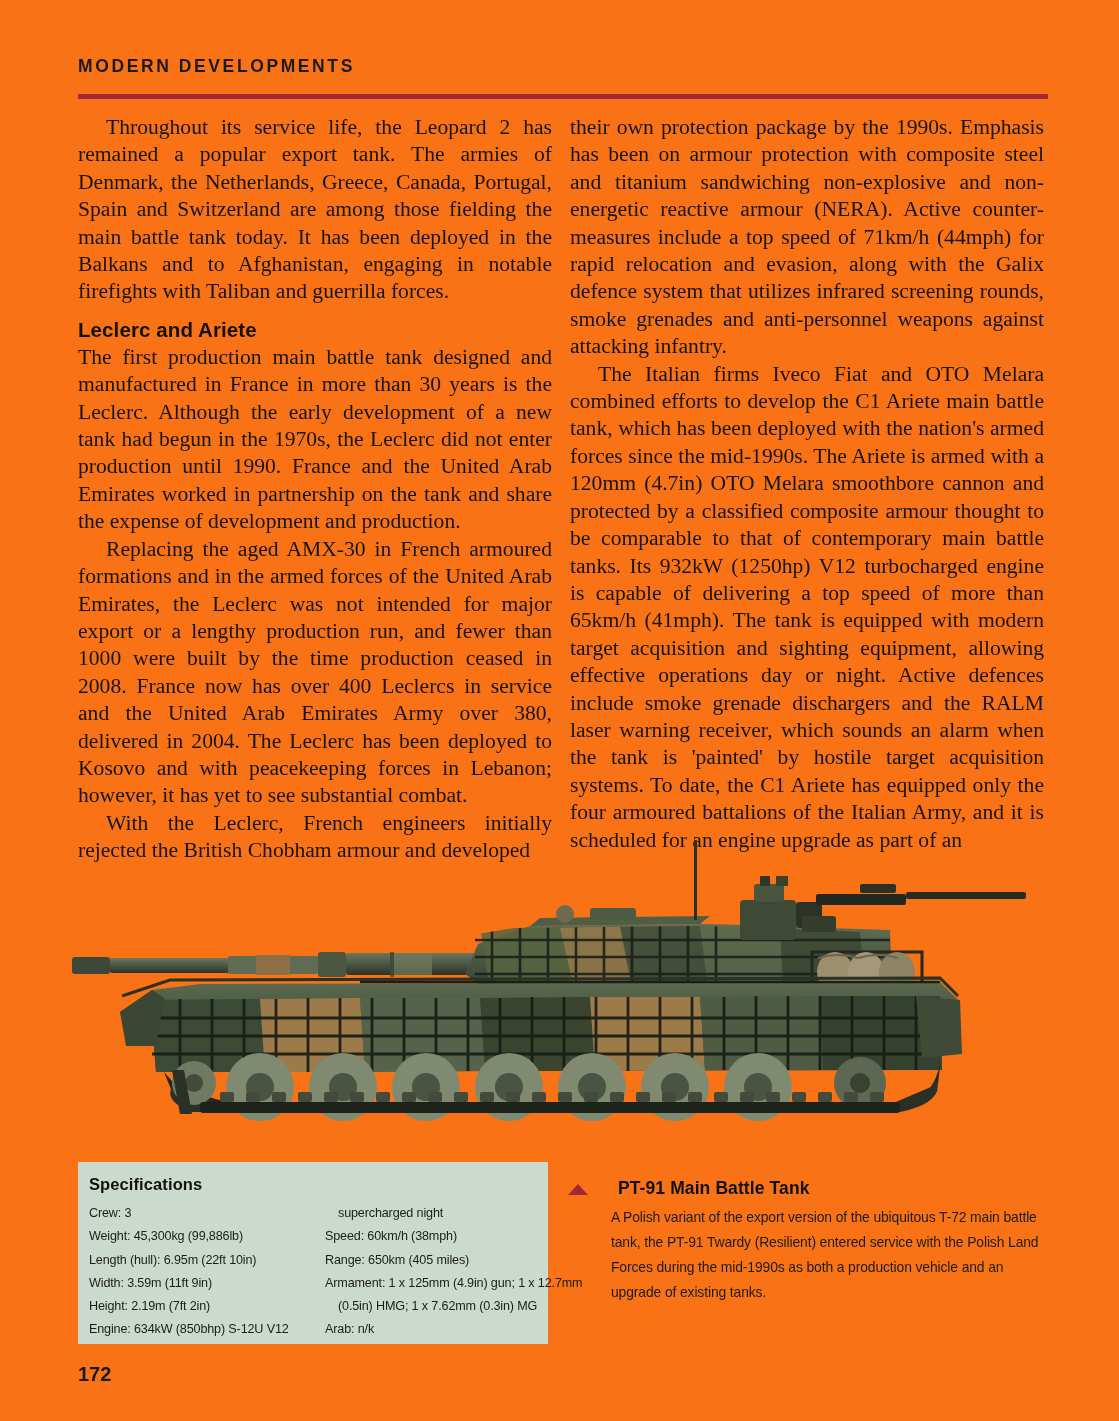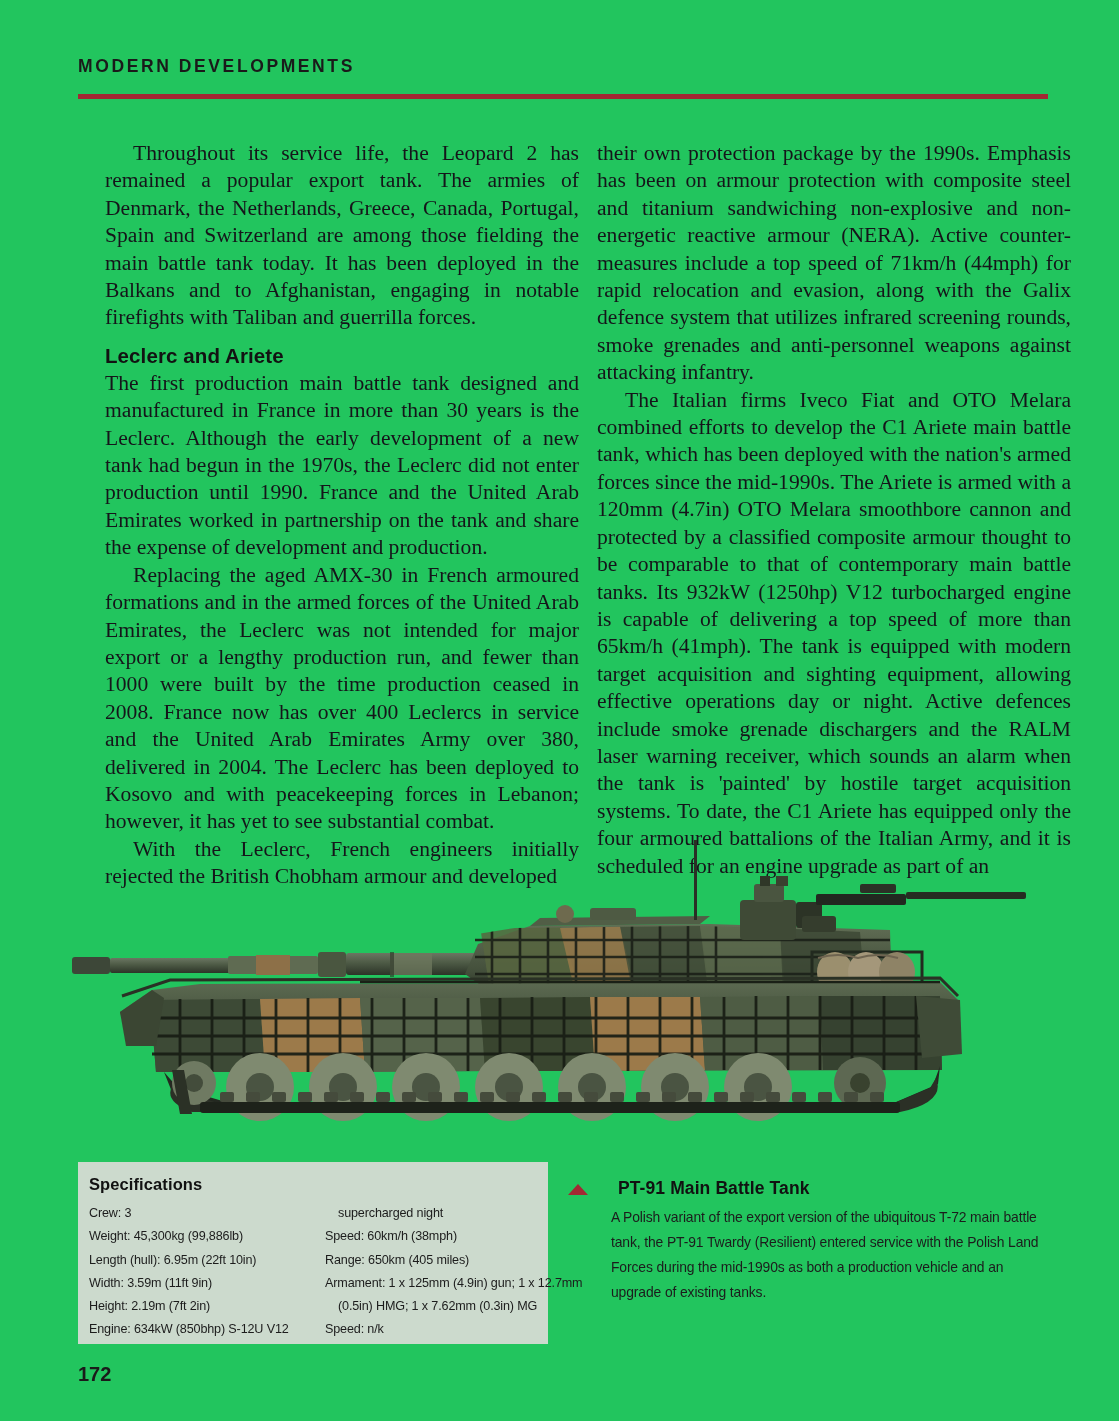--- a/index.html
+++ b/index.html
@@ -10,21 +10,21 @@
   body {
     width: 1119px;
     height: 1421px;
     position: relative;
     font-family: "Liberation Serif", serif;
     overflow: hidden;
   }
   .page {
     position: absolute;
     inset: 0;
-    background: #22c55e;
+    background: #f97316;
   }
 
   
   .running-head {
     position: absolute;
     left: 78px;
     top: 56px;
     font-family: "Liberation Sans", sans-serif;
     font-weight: bold;
     font-size: 17.5px;
@@ -36,29 +36,28 @@
     left: 78px;
     top: 94px;
     width: 970px;
     height: 5px;
     background: #a32833;
   }
 
   
   .col {
     position: absolute;
-    top: 140px;
+    top: 114px;
     width: 474px;
     font-size: 21.6px;
     line-height: 27.4px;
     color: #15151a;
     text-align: justify;
     text-justify: inter-word;
     hyphens: manual;
-    margin-left: 27px;
   }
   .col-left { left: 78px; }
   .col-right { left: 570px; }
 
   .col p {
     margin: 0;
     text-indent: 28px;
   }
   .col p.no-indent { text-indent: 0; }
   .col p.cont { text-indent: 0; }
@@ -383,21 +382,21 @@
       <div>Width: 3.59m (11ft 9in)</div>
       <div>Height: 2.19m (7ft 2in)</div>
       <div>Engine: 634kW (850bhp) S-12U V12</div>
     </div>
     <div class="spec-col spec-col-right">
       <div class="spec-indent">supercharged night</div>
       <div>Speed: 60km/h (38mph)</div>
       <div>Range: 650km (405 miles)</div>
       <div>Armament: 1 x 125mm (4.9in) gun; 1 x 12.7mm</div>
       <div class="spec-indent">(0.5in) HMG; 1 x 7.62mm (0.3in) MG</div>
-      <div>Speed: n/k</div>
+      <div>Arab: n/k</div>
     </div>
   </div>
 
   <div class="caption">
     <div class="cap-title-row">
       <span class="cap-tri"></span>
       <span class="cap-title">PT-91 Main Battle Tank</span>
     </div>
     <div class="cap-body">A Polish variant of the export version of the ubiquitous T-72 main battle tank, the PT-91 Twardy (Resilient) entered service with the Polish Land Forces during the mid-1990s as both a production vehicle and an upgrade of existing tanks.</div>
   </div>

